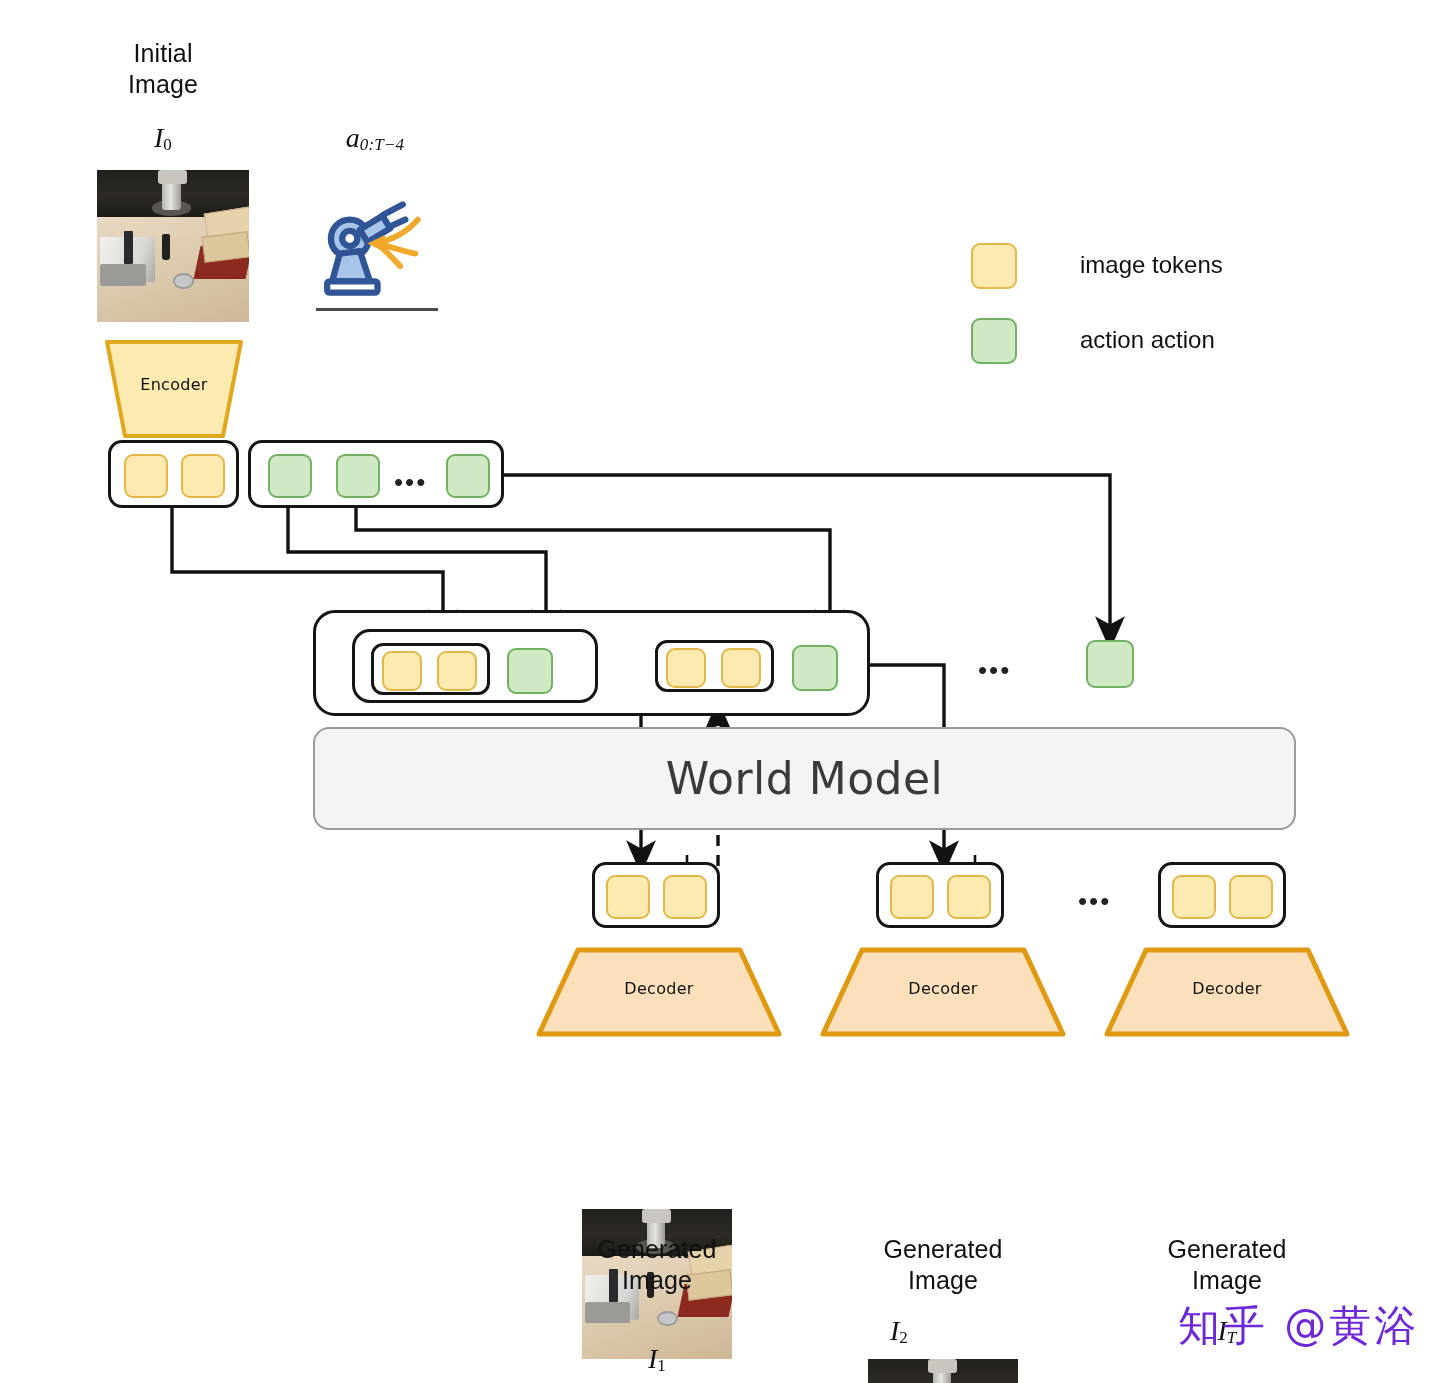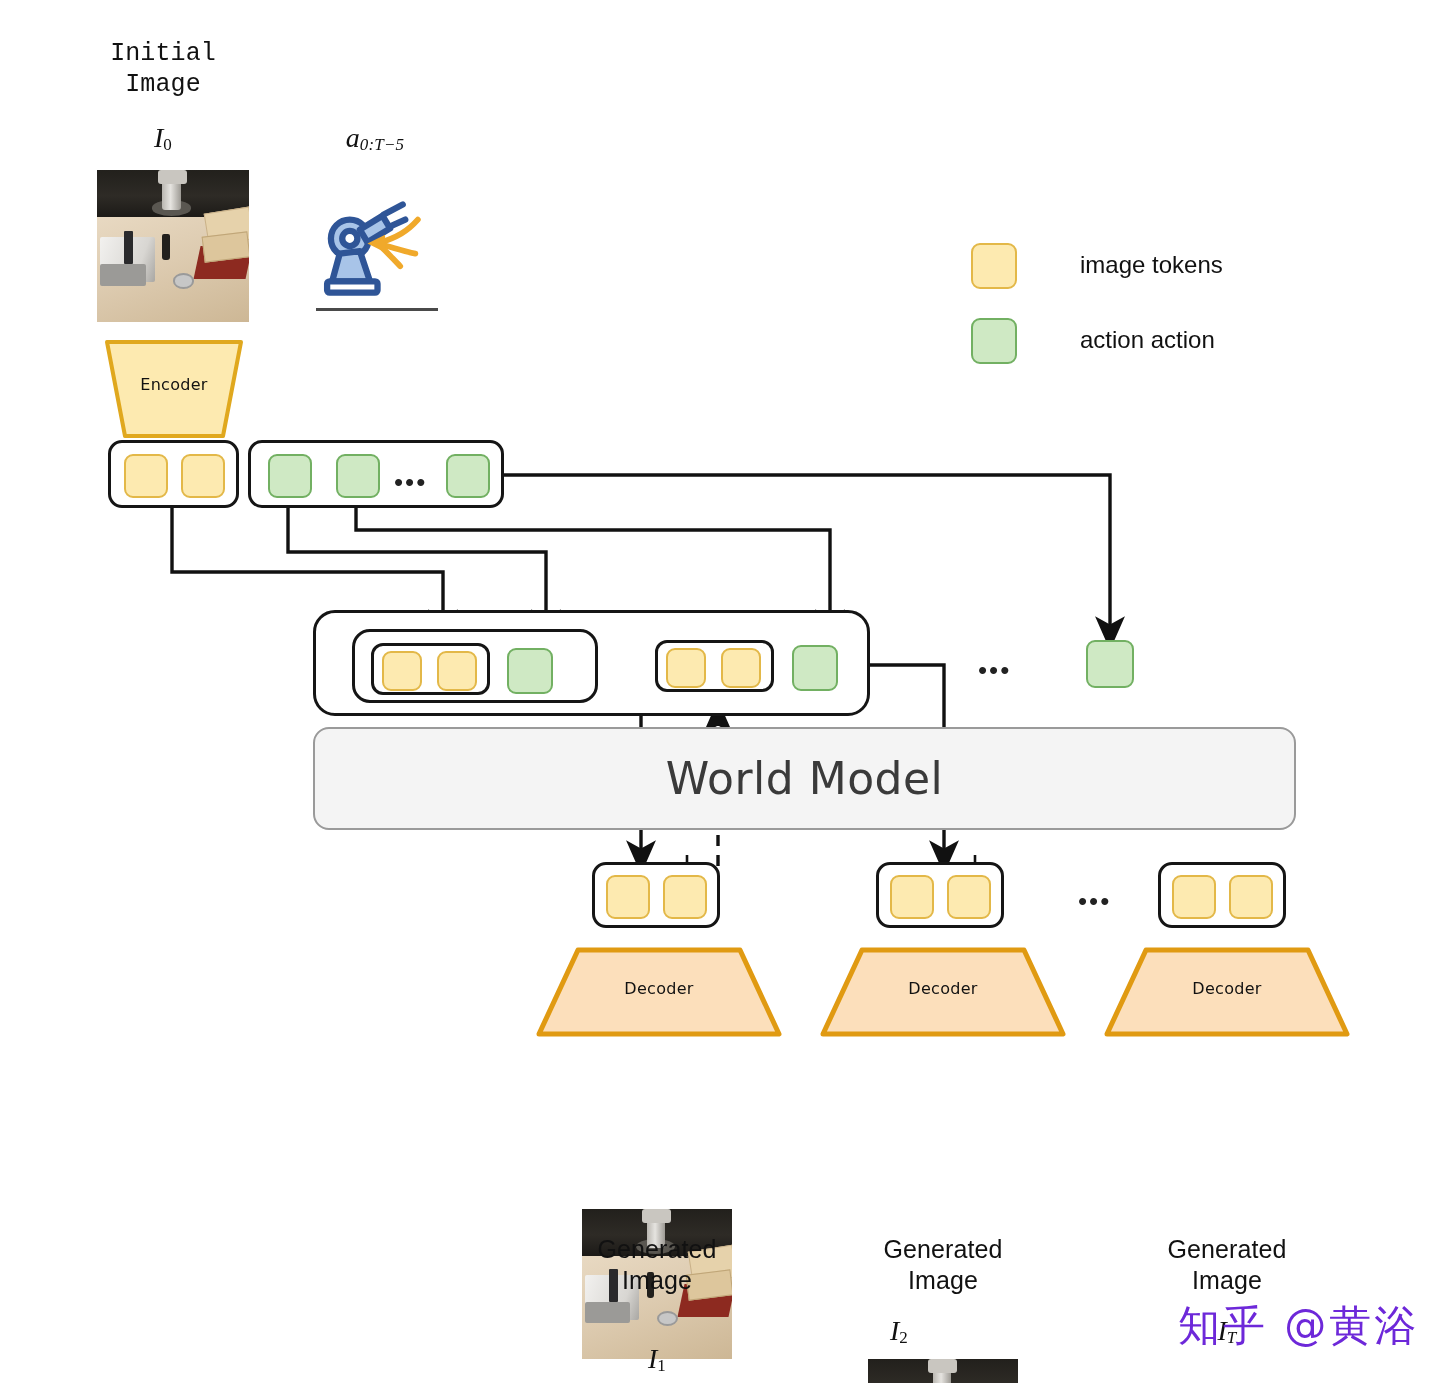--- a/index.html
+++ b/index.html
@@ -151,30 +151,30 @@
     <g fill="none" stroke="#111" stroke-width="3.4" stroke-dasharray="11 9">
       <path d="M718,866 L718,716" marker-end="url(#ahd)"></path>
     </g>
 
     <g fill="none" stroke="#111" stroke-width="2.6">
       <path d="M687,855 L687,868"></path>
       <path d="M975,855 L975,868"></path>
     </g>
   </svg>
 
-  <div class="abs hdr-label" style="left:78px; top:38px; width:170px;font-family:Liberation Mono, monospace;">
+  <div class="abs hdr-label" style="left:78px; top:38px; width:170px;">
     <div>Initial</div>
     <div>Image</div>
   </div>
   <div class="abs math" style="left:78px; top:122px; width:170px;">
     <span>I</span><span class="sub">0</span>
   </div>
 
   <div class="abs math" style="left:290px; top:122px; width:170px;">
-    <span>a</span><span class="sub subi">0:T−5</span>
+    <span>a</span><span class="sub subi">0:T−4</span>
   </div>
 
   <div class="abs thumb" style="left:97px; top:170px; width:152px; height:152px;">
     <div class="th-top"></div>
     <div class="th-floor"></div>
     <div class="th-board1"></div>
     <div class="th-rug"></div>
     <div class="th-board2"></div>
     <div class="th-counter"></div>
     <div class="th-counter2"></div>

